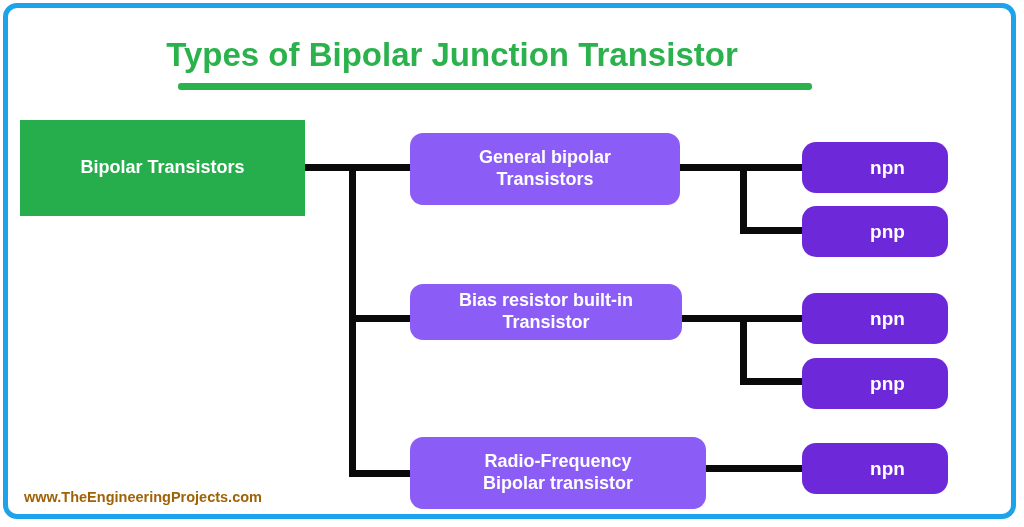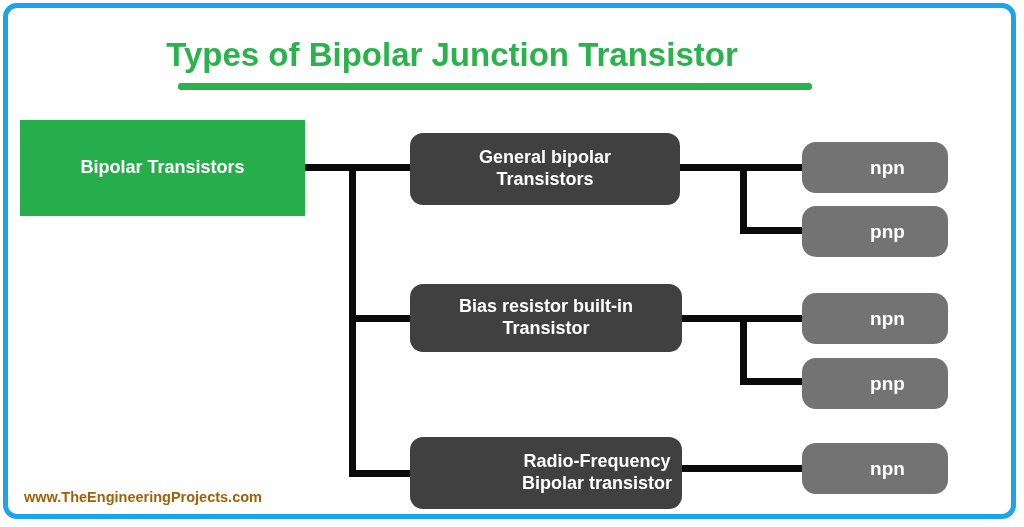--- a/index.html
+++ b/index.html
@@ -64,27 +64,27 @@
     box-sizing: border-box;
     line-height: 1.22;
   }
   .node-root {
     background: #27AE4C;
     border-radius: 0px;
     font-size: 18px;
     padding: 0 4px;
   }
   .node-mid {
-    background: #404040;
+    background: #8b5cf6;
     border-radius: 13px;
     font-size: 18px;
     padding: 0 10px;
   }
   .node-leaf {
-    background: #737373;
+    background: #6d28d9;
     border-radius: 14px;
     font-size: 19px;
     padding-left: 25px;
   }
   
   .line {
     position: absolute;
     background: #0A0A0A;
   }
   
@@ -136,36 +136,36 @@
   </div>
 
   <div class="node node-leaf" style="left:802px; top:142px; width:146px; height:51px;">
     <span>npn</span>
   </div>
 
   <div class="node node-leaf" style="left:802px; top:206px; width:146px; height:51px;">
     <span>pnp</span>
   </div>
 
-  <div class="node node-mid" style="left:410px; top:284px; width:272px; height:68px;">
+  <div class="node node-mid" style="left:410px; top:284px; width:272px; height:56px;">
     <span>
       <span>Bias resistor built-in</span><br>
       <span>Transistor</span>
     </span>
   </div>
 
   <div class="node node-leaf" style="left:802px; top:293px; width:146px; height:51px;">
     <span>npn</span>
   </div>
 
   <div class="node node-leaf" style="left:802px; top:358px; width:146px; height:51px;">
     <span>pnp</span>
   </div>
 
-  <div class="node node-mid" style="left:410px; top:437px; width:272px; height:72px;justify-content:flex-end;">
+  <div class="node node-mid" style="left:410px; top:437px; width:296px; height:72px;">
     <span>
       <span>Radio-Frequency</span><br>
       <span>Bipolar transistor</span>
     </span>
   </div>
 
   <div class="node node-leaf" style="left:802px; top:443px; width:146px; height:51px;">
     <span>npn</span>
   </div>
 

